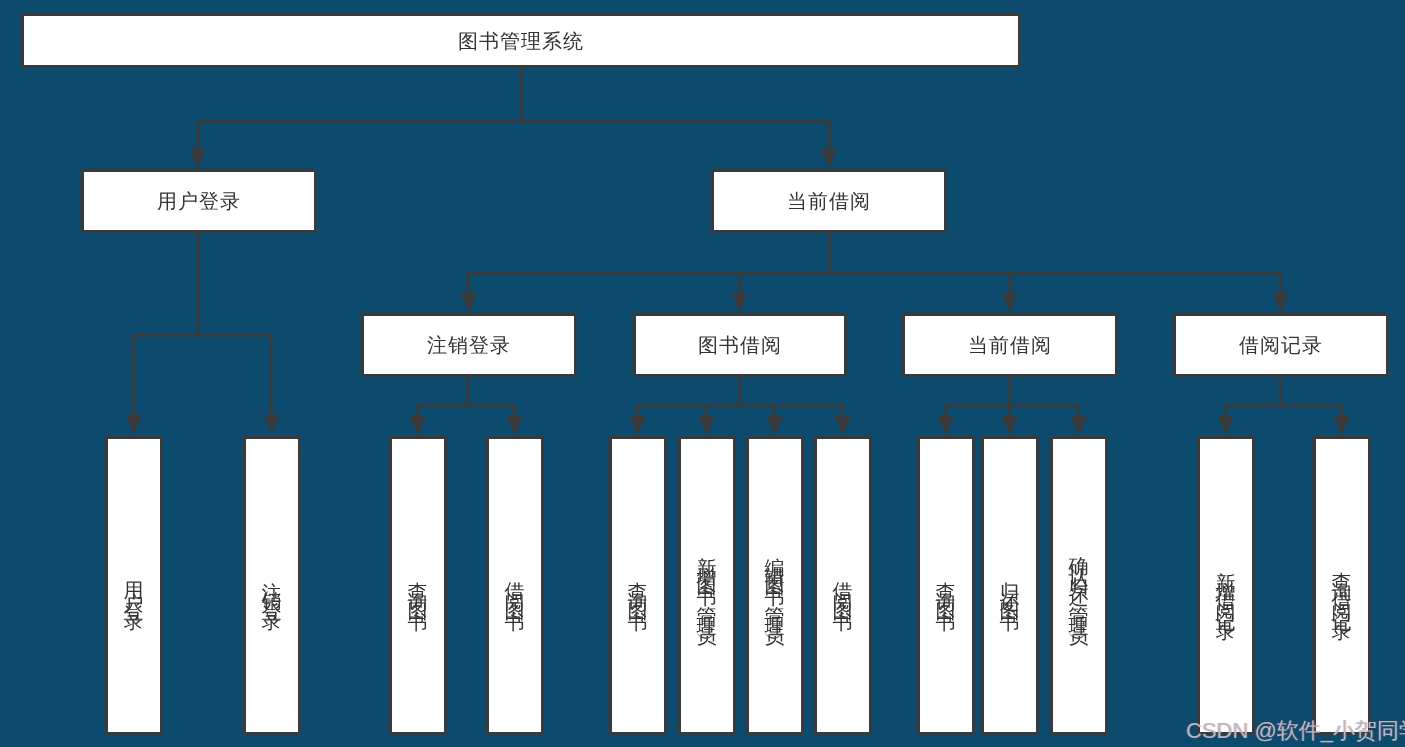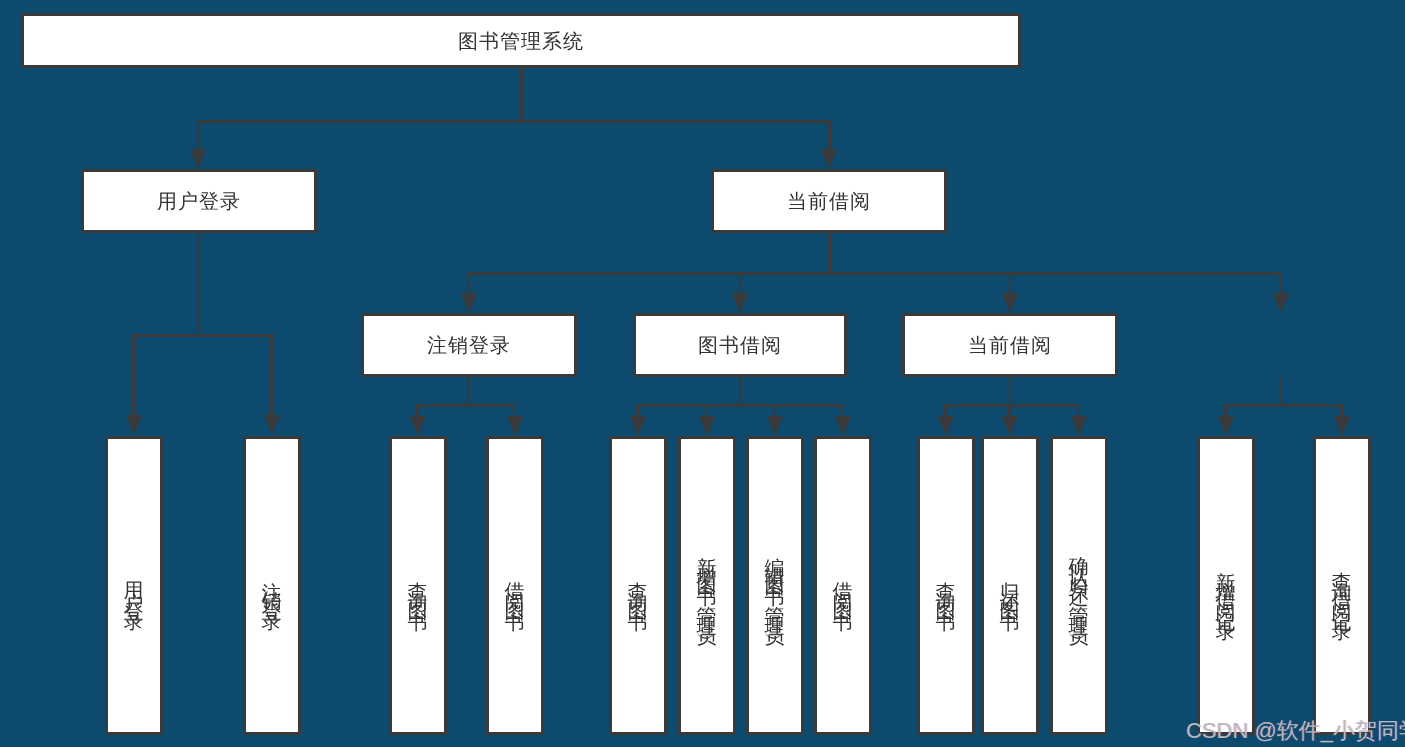--- a/index.html
+++ b/index.html
@@ -59,20 +59,21 @@
   <div class="box" style="left:81px;top:169px;width:236px;height:64px">用户登录</div>
 
   <div class="box" style="left:711px;top:169px;width:236px;height:64px">当前借阅</div>
 
   <div class="box" style="left:361px;top:313px;width:216px;height:64px">注销登录</div>
 
   <div class="box" style="left:633px;top:313px;width:214px;height:64px">图书借阅</div>
 
   <div class="box" style="left:902px;top:313px;width:216px;height:64px">当前借阅</div>
 
+  <div class="box" style="left:1173px;top:313px;width:216px;height:64px">借阅记录</div>
 
   <div class="box leaf" style="left:105px">
     <span class="vtext">用户登录</span>
   </div>
   <div class="box leaf" style="left:243px">
     <span class="vtext">注销登录</span>
   </div>
 
   <div class="box leaf" style="left:389px">
     <span class="vtext">查询图书</span>

